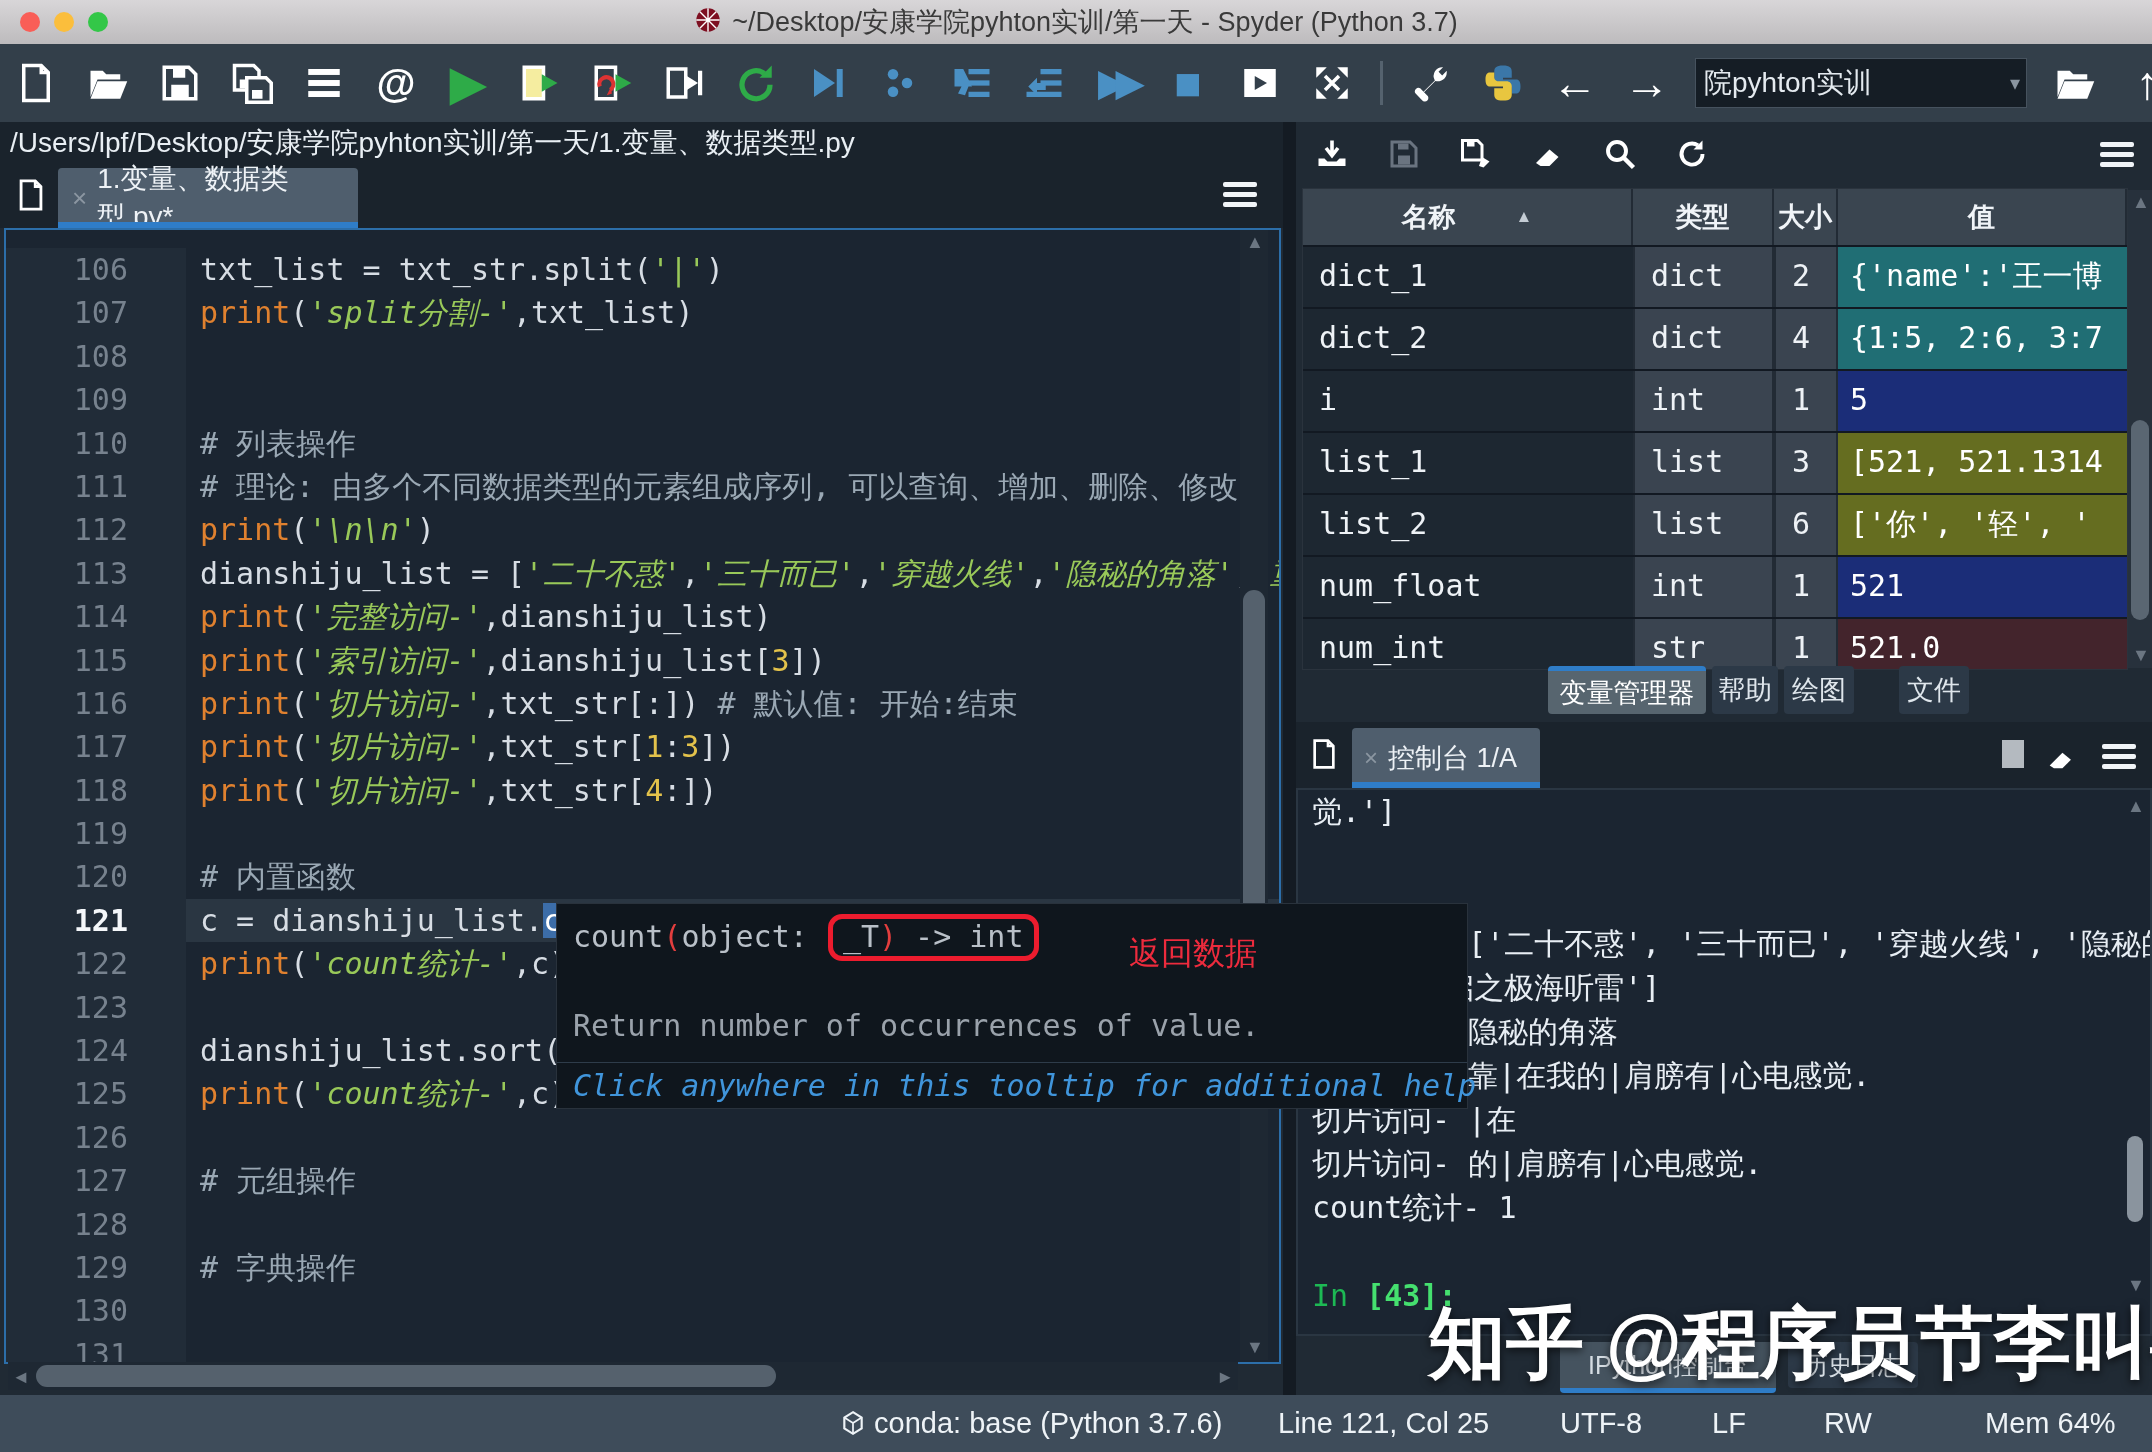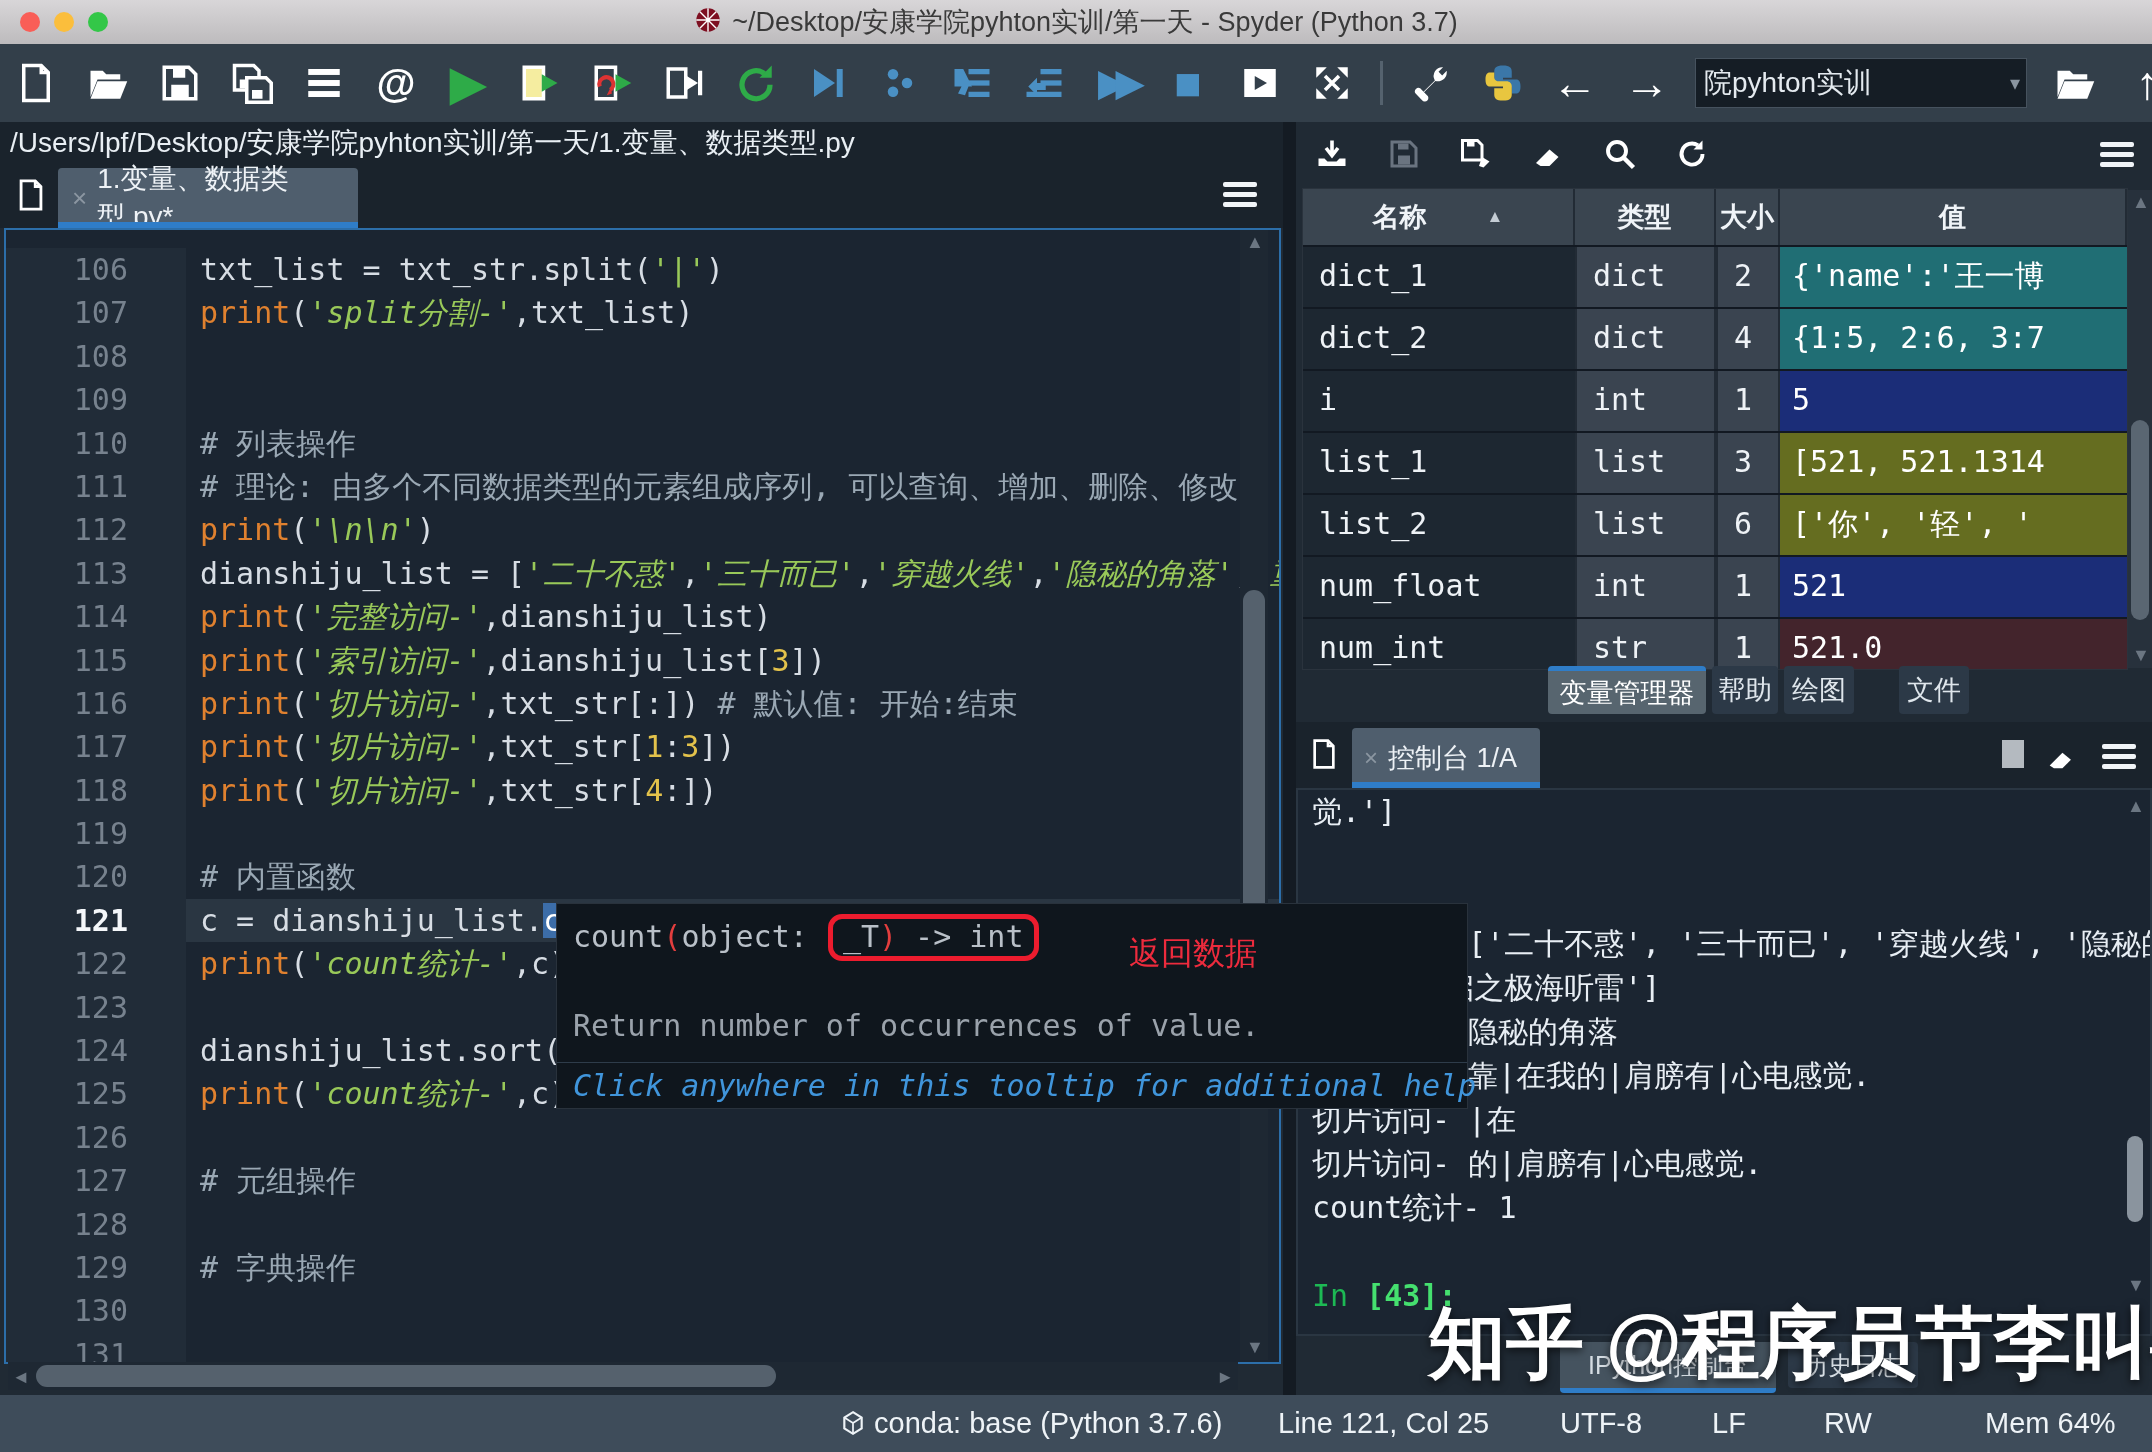--- a/index.html
+++ b/index.html
@@ -79,21 +79,21 @@
   .vartoolbar .hamb{position:absolute;right:18px;top:18px;}
   .vartable{position:absolute;left:1302px;top:188px;width:826px;height:482px;
     border:1px solid #2a333d;box-sizing:border-box;background:#1d2731;overflow:hidden;
     font-family:"DejaVu Sans Mono",monospace;}
   .vhead{display:flex;height:56px;background:#3a4550;color:#f0f4f8;
     font-family:"Liberation Sans",sans-serif;font-size:27px;font-weight:bold;}
   .vhead .cell{display:flex;align-items:center;justify-content:center;border-right:2px solid #222b35;position:relative;}
   .sorttri{font-size:17px;color:#c4ccd4;margin-left:60px;}
   .vrow{display:flex;height:60px;border-top:2px solid #121922;}
   .cell{box-sizing:border-box;}
-  .col-name{width:272px;} .col-type{width:141px;} .col-size{width:64px;} .col-value{flex:1;}
+  .col-name{width:330px;} .col-type{width:141px;} .col-size{width:64px;} .col-value{flex:1;}
   .vrow .col-name{background:#1d2731;color:#eef2f6;font-size:30px;line-height:58px;padding-left:16px;
     overflow:hidden;white-space:nowrap;}
   .vrow .col-type,.vrow .col-size{background:#3a4450;color:#eef2f6;font-size:30px;line-height:58px;
     padding-left:16px;border-left:2px solid #222b35;border-right:2px solid #222b35;}
   .vrow .col-value{color:#fff;font-size:30px;line-height:58px;padding-left:12px;
     overflow:hidden;white-space:nowrap;}
   .val-teal{background:#206e74;} .val-navy{background:#1b2d78;}
   .val-olive{background:#656d20;} .val-maroon{background:#43242c;}
   .vtscroll{position:absolute;left:2128px;top:190px;width:24px;height:478px;background:#27313c;}
   .vtscroll .thumb{position:absolute;left:3px;top:230px;width:18px;height:200px;background:#5a6672;border-radius:9px;}

